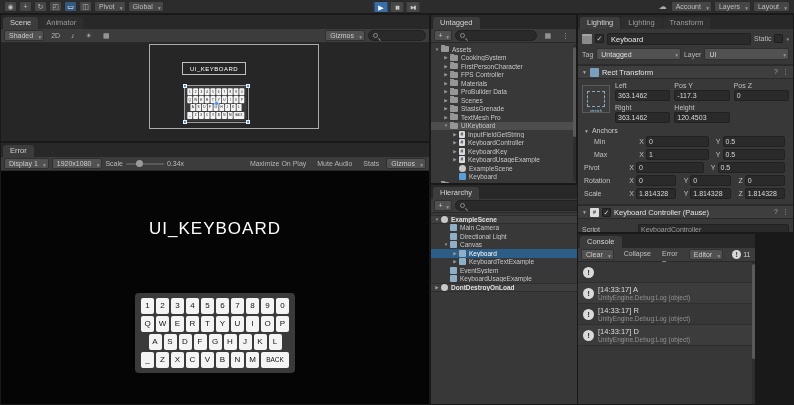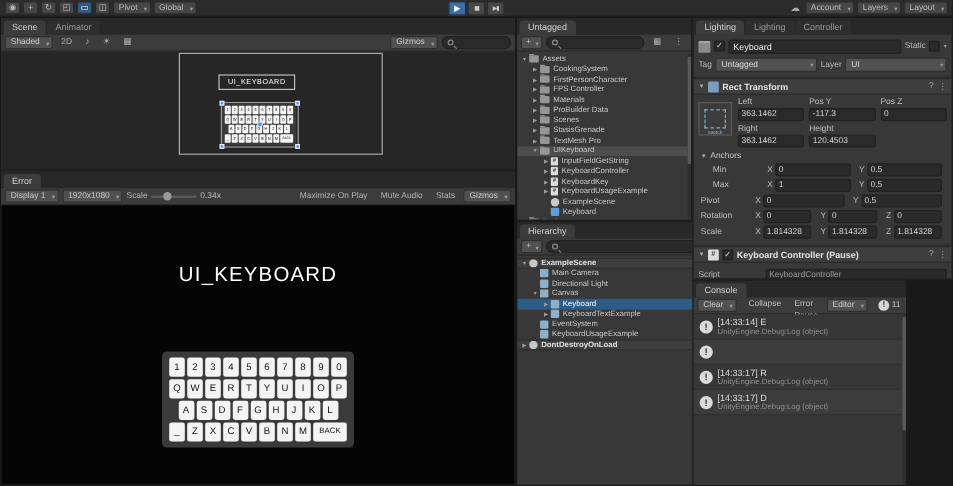--- a/index.html
+++ b/index.html
@@ -99,21 +99,21 @@
   .mini-caret { font-size:5px; color:#9A9A9A; }
   .go-row2 { display:flex; align-items:center; gap:3px; margin-top:3px; height:12px; }
   .lab { font-size:7px; color:#BBB; flex:none; }
   .flexdd { flex:1; height:12px !important; line-height:11px !important; background:#515151; border:1px solid #303030; border-radius:2px; padding:0 10px 0 4px; position:relative; font-size:7px; color:#DDD; }
   .comp-head { height:14px; background:#3E3E3E; border-top:1px solid #2A2A2A; border-bottom:1px solid #2A2A2A; display:flex; align-items:center; gap:3px; padding:0 4px; flex:none; }
   .fold { font-size:5px; color:#AAA; }
   .comp-icon { width:9px; height:9px; border-radius:1px; flex:none; }
   .comp-icon.rt { background:#7A9EBF; }
   .comp-icon.cs { background:#DCDCDC; position:relative; }
   .comp-icon.cs::after { content:"#"; position:absolute; inset:0; font-size:6px; line-height:9px; text-align:center; color:#445; font-weight:bold; }
-  .comp-title { font-size:7.5px; font-weight:bold; color:#E2E2E2; white-space:nowrap; overflow:hidden; }
+  .comp-title { font-size:7.5px; font-weight:normal; color:#E2E2E2; white-space:nowrap; overflow:hidden; }
   .right-icons { margin-left:auto; display:flex; gap:4px; color:#AAА; }
   .right-icons span { color:#AAA; font-size:7px; }
   .rt-body { padding:3px 4px 5px; border-bottom:1px solid #2C2C2C; }
   .rt-top { display:flex; gap:5px; }
   .aw { width:28px; height:28px; background:#3C3C3C; border:1px solid #5A5A5A; position:relative; margin-top:3px; flex:none; }
   .aw::before { content:""; position:absolute; inset:5px 4px; border:1px dashed #88A8C0; }
   .aw-word { position:absolute; left:0; right:0; bottom:-1px; text-align:center; font-size:4px; color:#9CC3E6; }
   .rt-cols { flex:1; display:grid; grid-template-columns:1fr 1fr 1fr; gap:3px 4px; }
   .flab { display:block; font-size:7px; color:#C0C0C0; margin-bottom:1px; }
   .field { height:11px; background:#2A2A2A; border:1px solid #212121; border-radius:2px; padding:0 2px; line-height:10px; font-size:7px; color:#D8D8D8; overflow:hidden; white-space:nowrap; }
@@ -542,21 +542,21 @@
 
         <div class="tab active">
           <span class="tab-label">Lighting</span>
         </div>
 
         <div class="tab">
           <span class="tab-label">Lighting</span>
         </div>
 
         <div class="tab">
-          <span class="tab-label">Controller</span>
+          <span class="tab-label">Transform</span>
         </div>
       </div>
     <div class="insp-body">
 
       <div class="go-header">
         <div class="go-row1">
           <span class="cube-icon"></span>
           <span class="checkbox checked"></span>
           <div class="namefield">Keyboard</div>
           <span class="static-lbl">Static</span>
@@ -699,34 +699,34 @@
       <div class="badge">
         <span class="bic err"></span>
         <span>0</span>
       </div>
     </div>
     <div class="logs">
       <div class="vscroll" style="top:0; bottom:0;">
           <div class="thumb" style="height:95px;"></div>
         </div>
 
+
+
+
+        <div class="log">
+          <span class="log-icon"></span>
+        </div>
+
         <div class="log">
           <span class="log-icon"></span>
           <span class="log-lines">
-            <span class="l1">[14:33:14] E</span>
+            <span class="l1">[14:33:17] A</span>
             <span class="l2">UnityEngine.Debug:Log (object)</span>
           </span>
         </div>
-
-
-
-        <div class="log">
-          <span class="log-icon"></span>
-        </div>
-
 
         <div class="log">
           <span class="log-icon"></span>
           <span class="log-lines">
             <span class="l1">[14:33:17] R</span>
             <span class="l2">UnityEngine.Debug:Log (object)</span>
           </span>
         </div>
 
         <div class="log">

